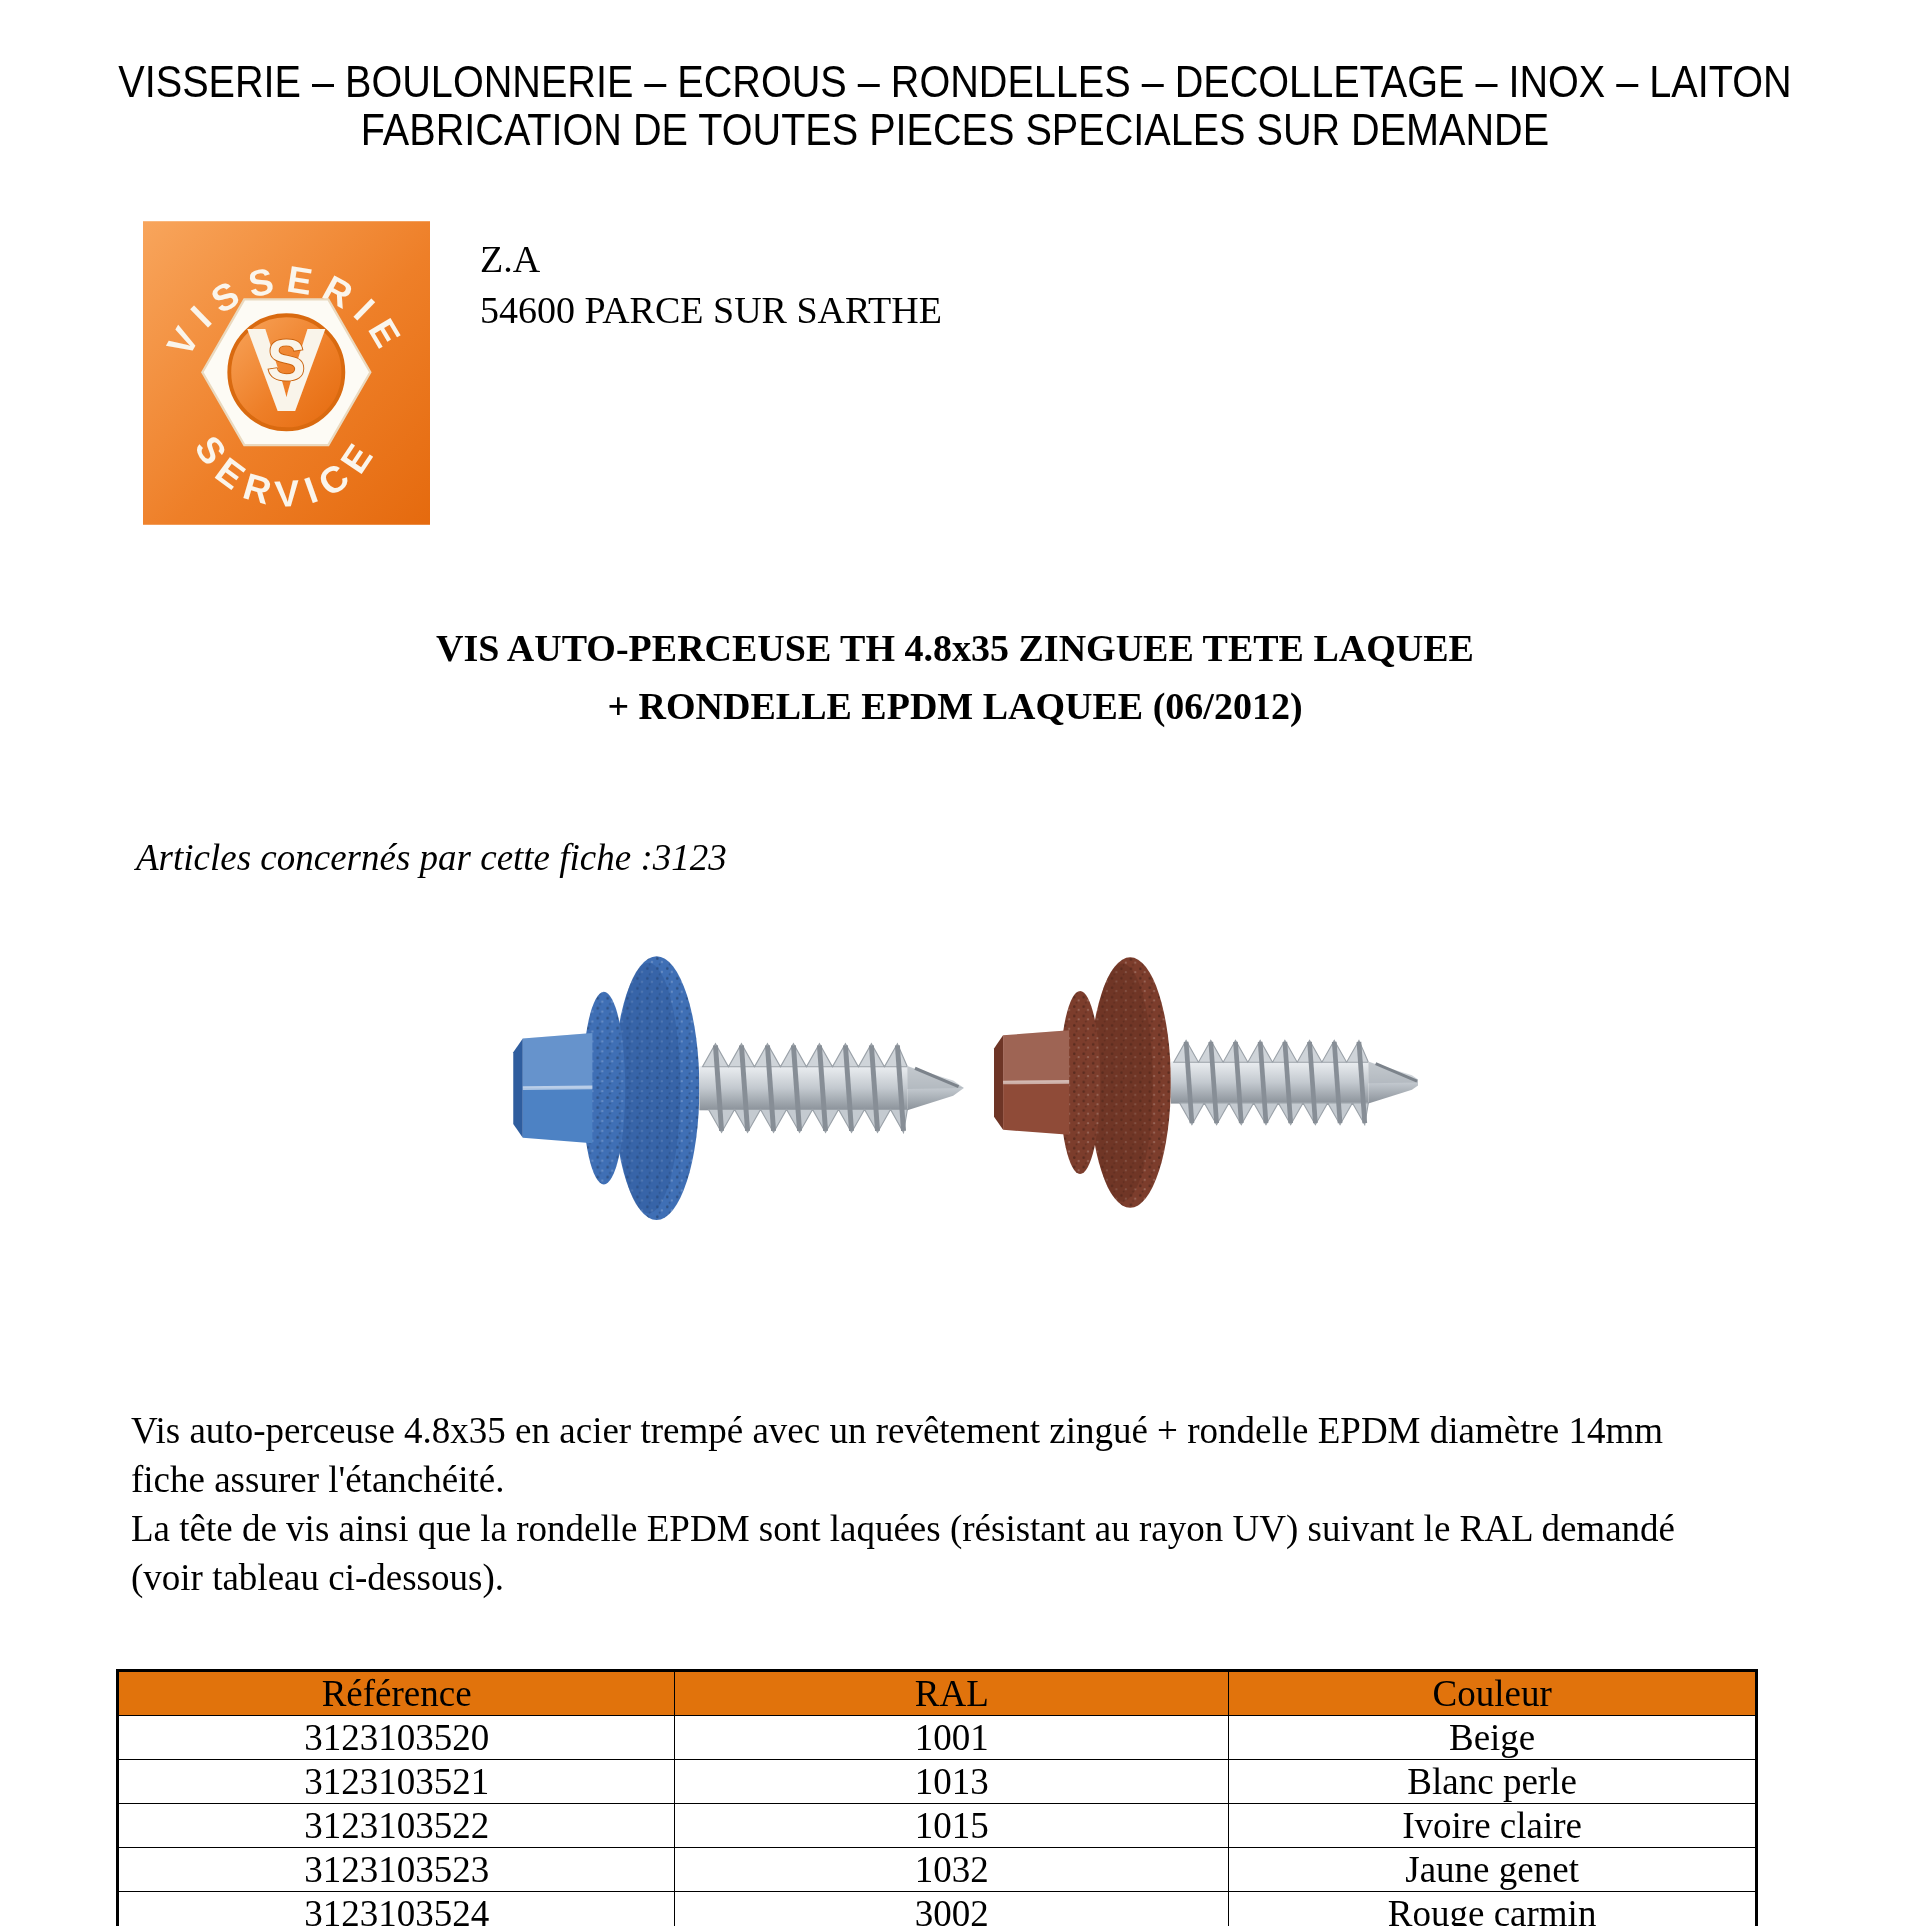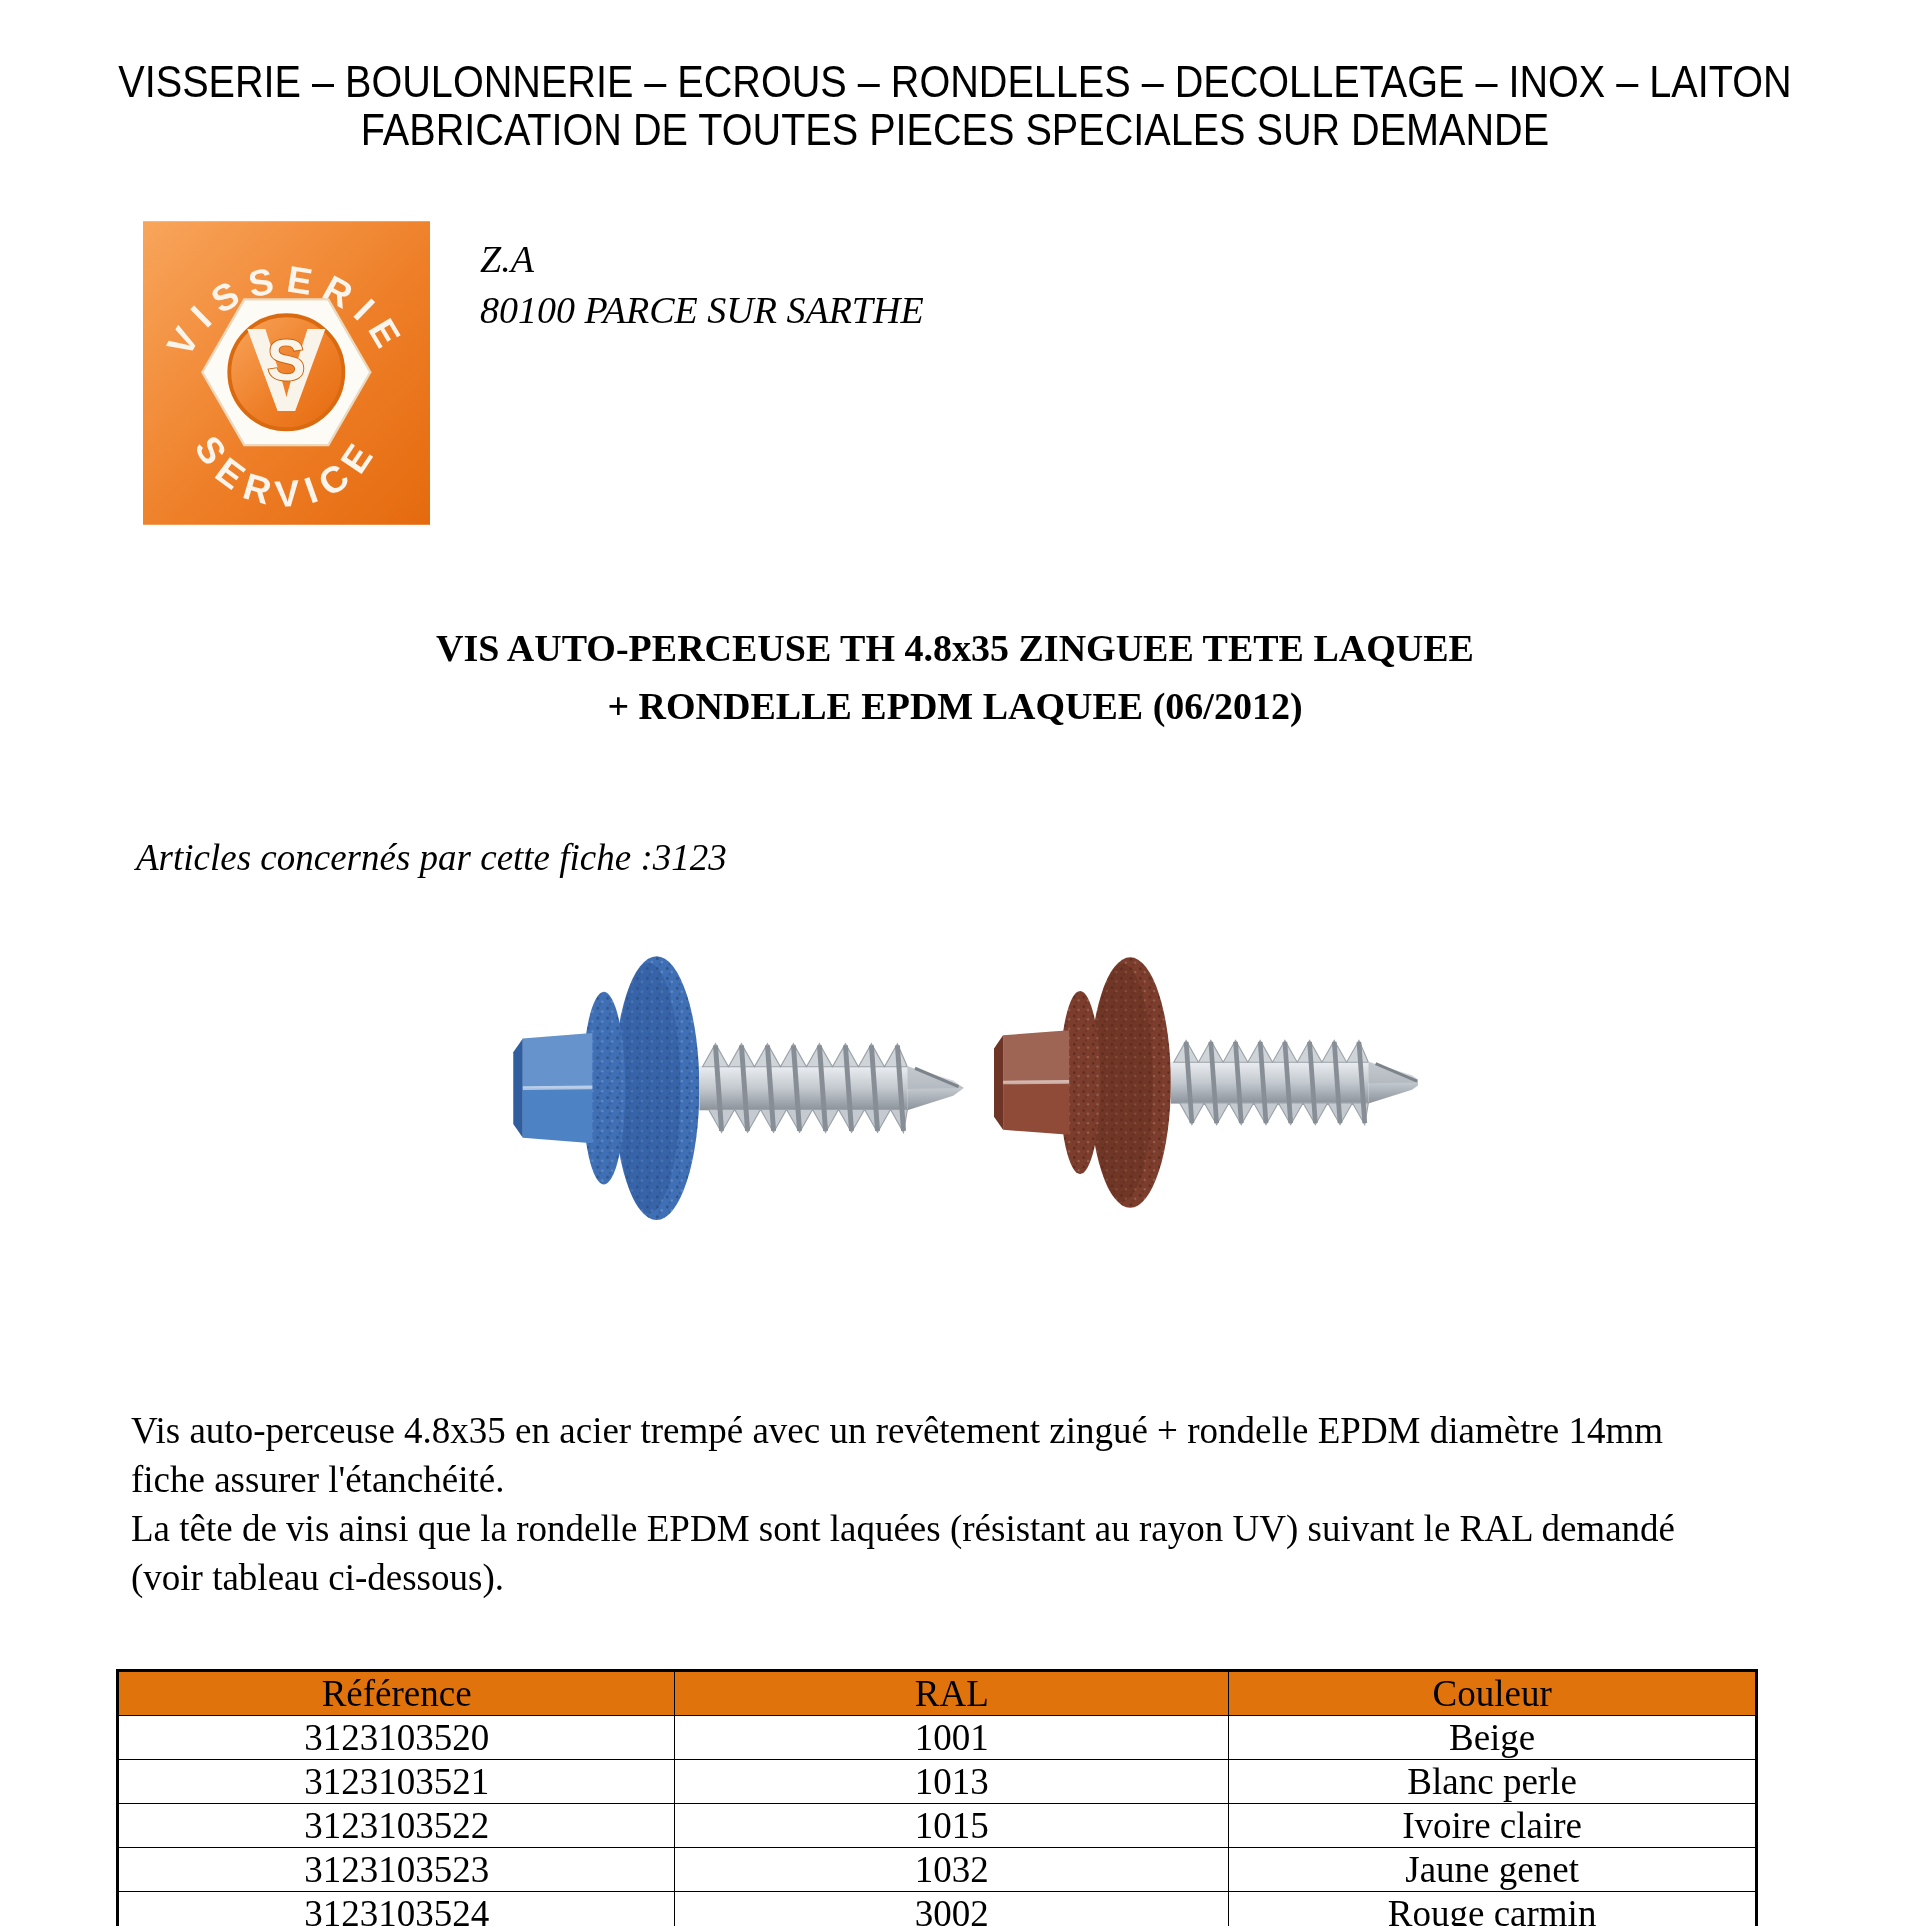--- a/index.html
+++ b/index.html
@@ -13,21 +13,21 @@
 
   
   .logo-svg{position:absolute;left:143px;top:221px;width:287px;height:304px;}
   .arc-text{font-family:"Liberation Sans",sans-serif;font-weight:bold;font-size:96px;
             fill:#FAF5EC;letter-spacing:26px;}
   .mono-v{font-family:"Liberation Sans",sans-serif;font-weight:bold;font-size:310px;fill:#F9F4EA;}
   .mono-s{font-family:"Liberation Sans",sans-serif;font-weight:bold;font-size:150px;fill:#F9F4EA;
           stroke:#C9630F;stroke-width:5px;paint-order:stroke;}
 
   
-  .address{position:absolute;left:480px;top:234px;font-size:38px;line-height:51px;font-style:italic;}
+  .address{position:absolute;left:480px;top:234px;font-size:38px;line-height:51px;}
 
   
   .doc-code{position:absolute;top:524px;left:0;width:100%;text-align:center;
             font-weight:bold;font-size:55px;}
   .main-title{position:absolute;top:619px;left:0;width:100%;text-align:center;
               font-weight:bold;font-size:38px;line-height:58px;white-space:nowrap;}
   .articles{position:absolute;left:136px;top:828px;font-style:italic;font-size:37px;margin-top:8px;}
 
   
   .product-svg{position:absolute;left:493px;top:940px;width:925px;height:297px;}
@@ -71,21 +71,21 @@
       <textPath href="#arcBot" startOffset="50%">SERVICE</textPath>
     </text>
     <polygon points="154,392 263,203 481,203 590,392 481,581 263,581" fill="#FDFBF5" stroke="#EAD9BF" stroke-width="6"></polygon>
     <circle cx="372" cy="392" r="148" fill="url(#lgBg)" stroke="#D96A10" stroke-width="10"></circle>
     <text class="mono-v" x="372" y="492" text-anchor="middle">V</text>
     <text class="mono-s" x="372" y="412" text-anchor="middle">S</text>
   </svg>
 
   <div class="address">
     <div>Z.A</div>
-    <div>80100 PARCE SUR SARTHE</div>
+    <div>54600 PARCE SUR SARTHE</div>
   </div>
 
 
   <div class="main-title">
     <div>VIS AUTO-PERCEUSE TH 4.8x35 ZINGUEE TETE LAQUEE</div>
     <div>+ RONDELLE EPDM LAQUEE (06/2012)</div>
   </div>
 
   <div class="articles">Articles concernés par cette fiche :3123</div>
 

